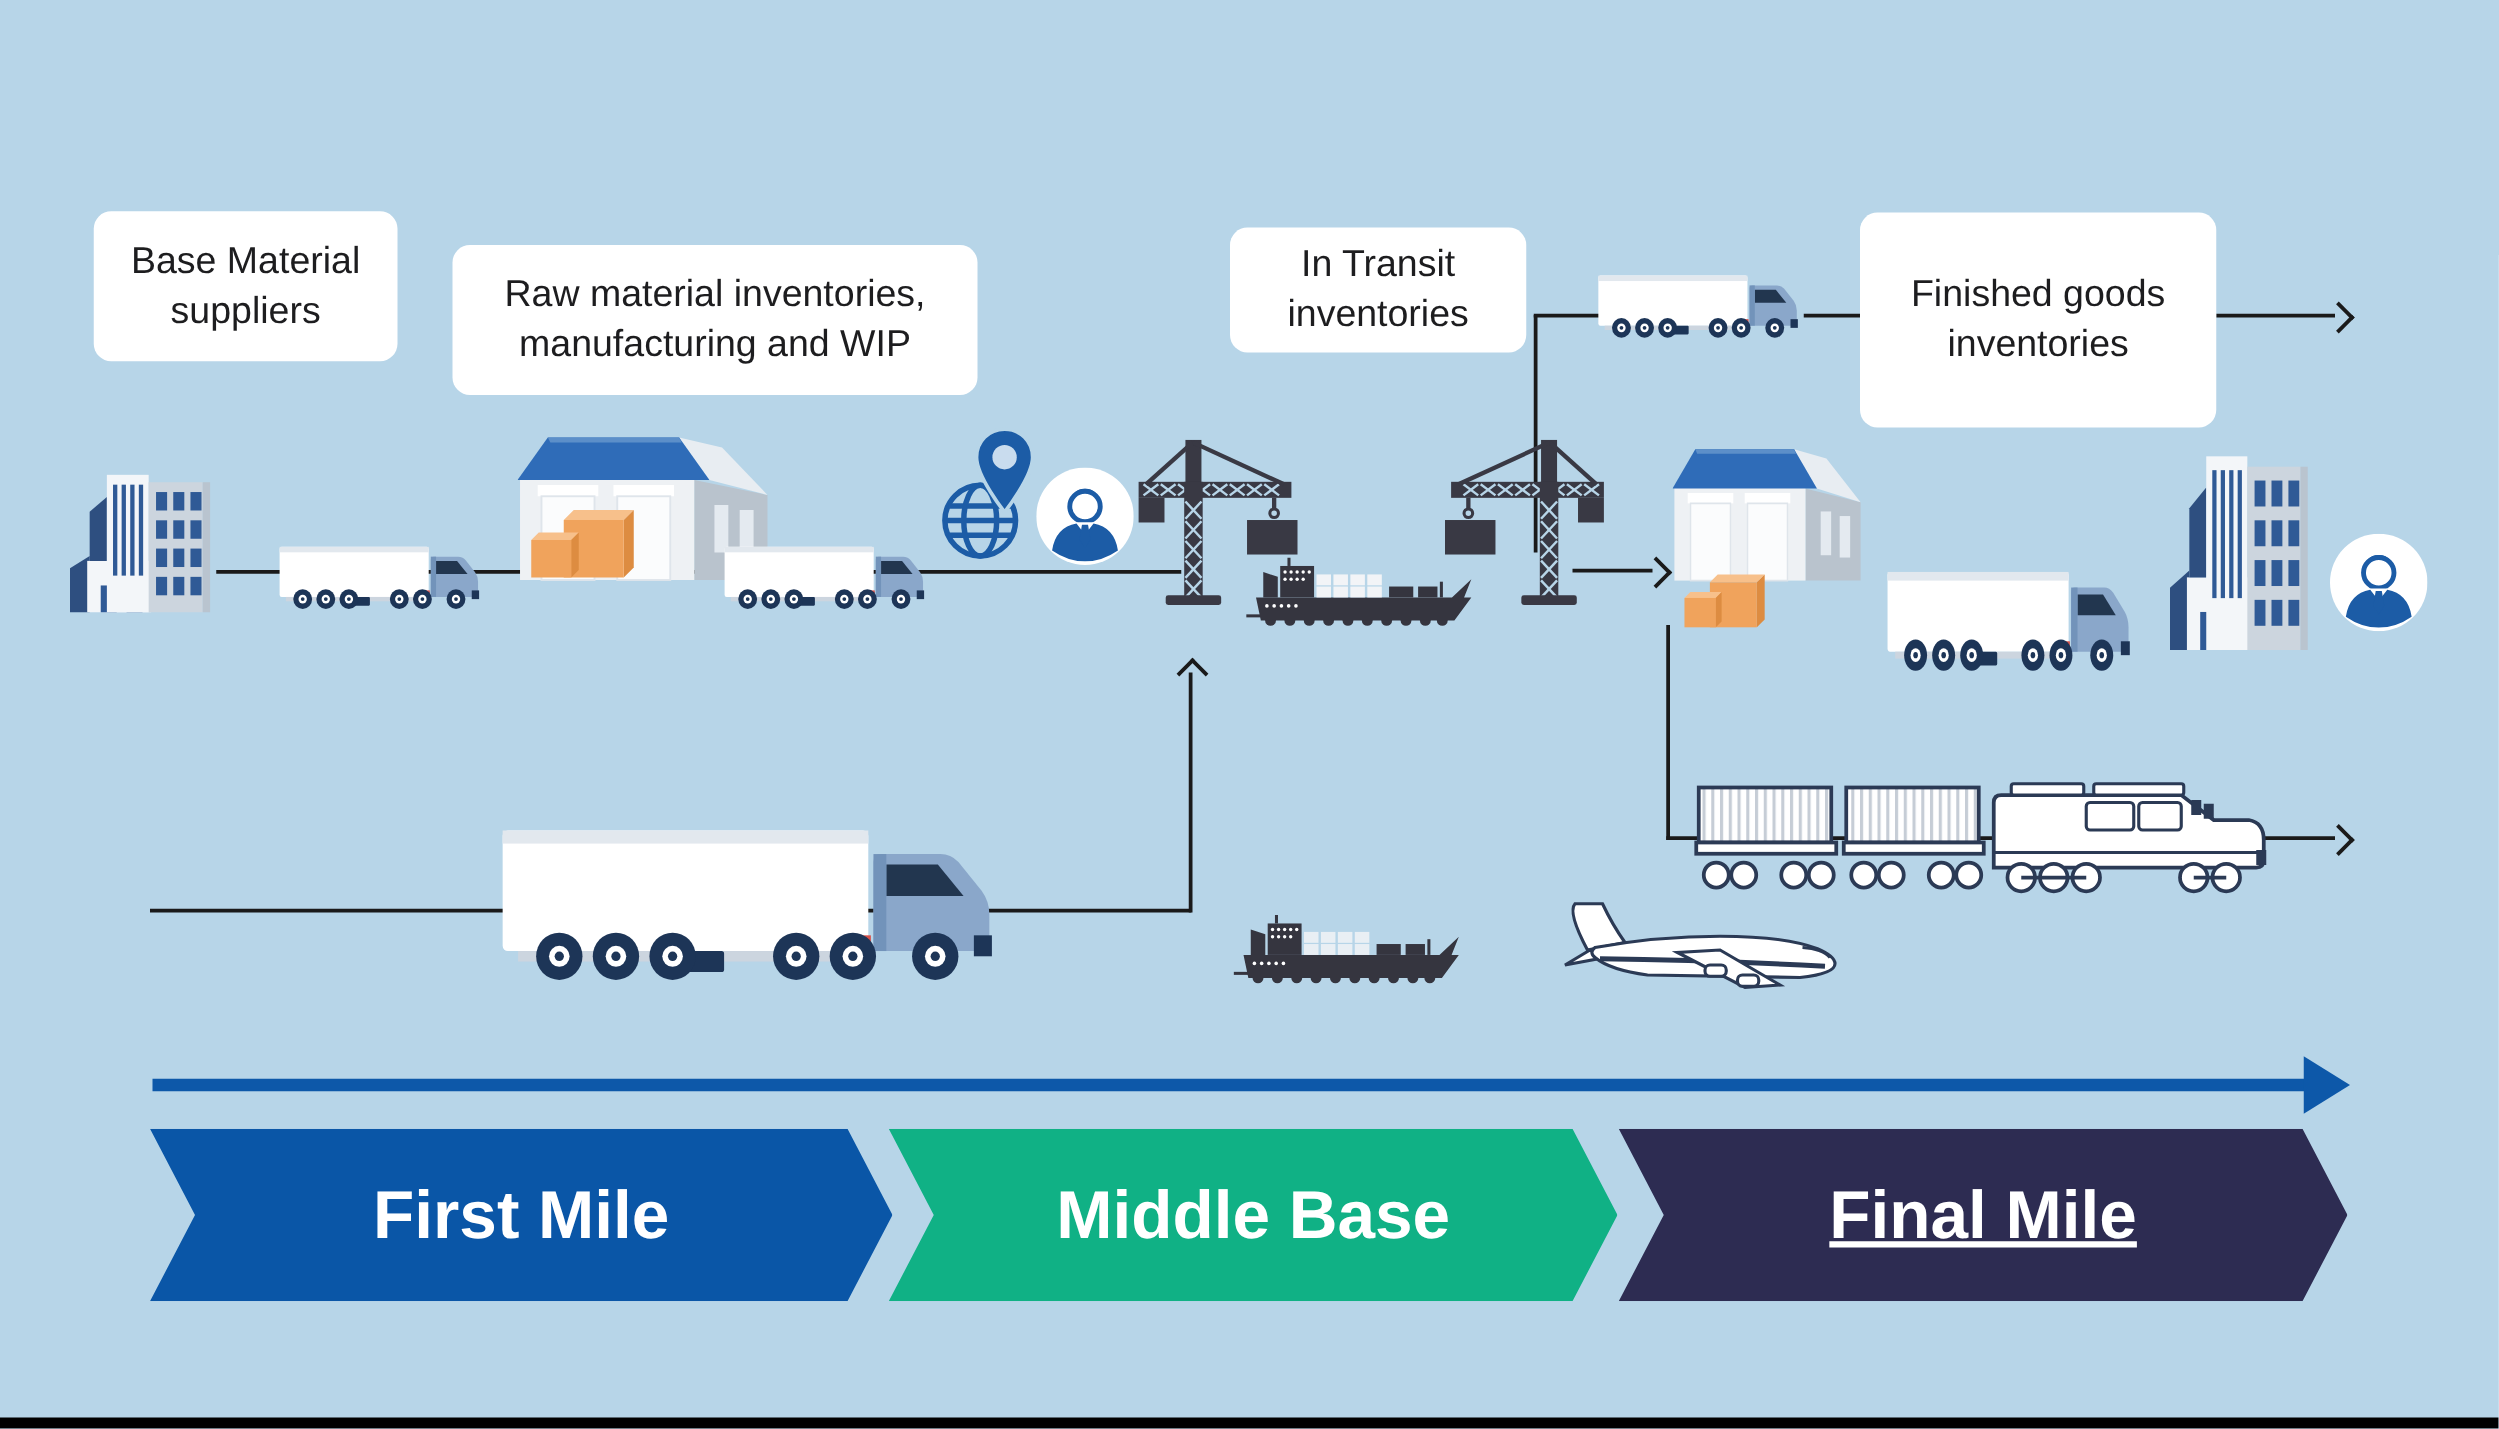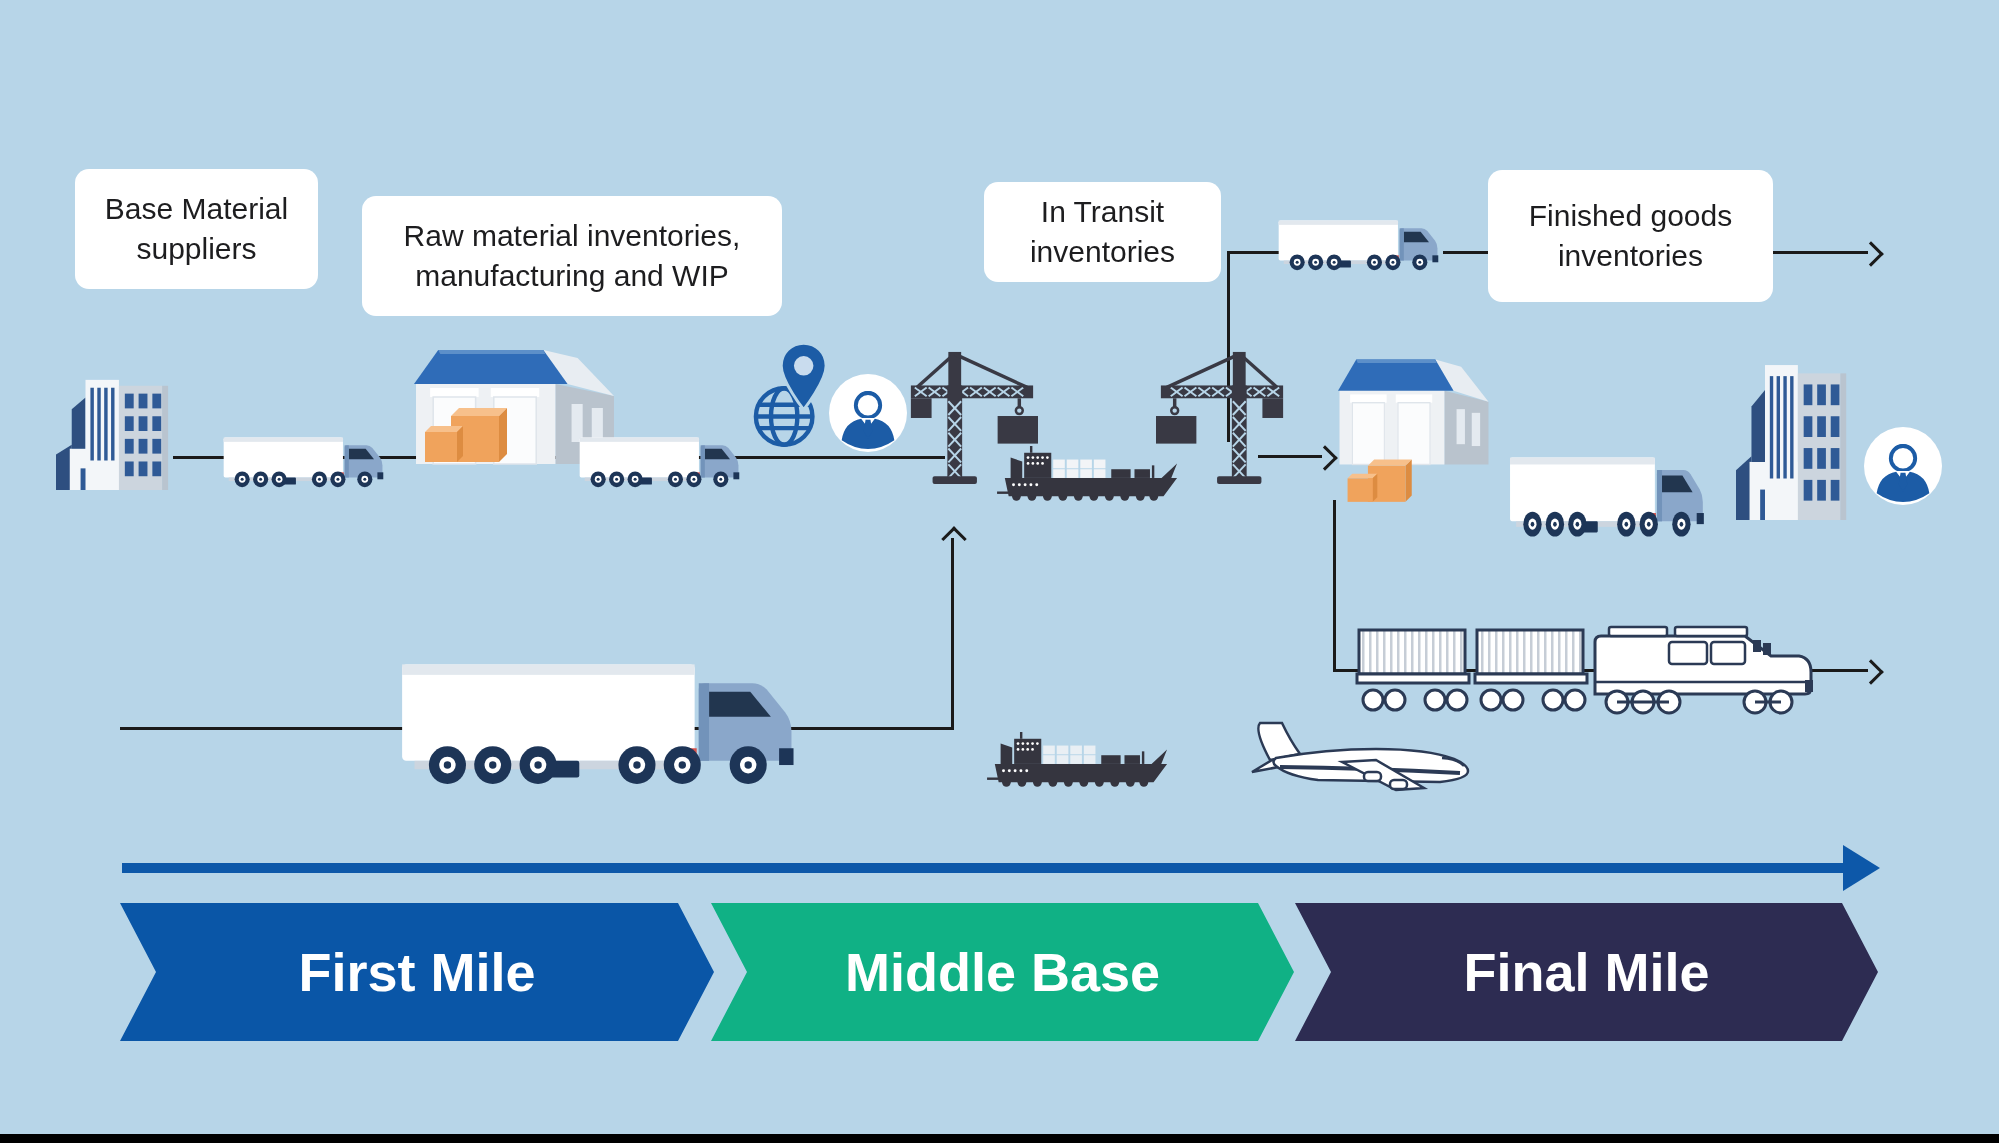--- a/index.html
+++ b/index.html
@@ -35,21 +35,21 @@
   .t-head{position:absolute;left:1843px;top:845px;width:0;height:0;
     border-top:23px solid transparent;border-bottom:23px solid transparent;border-left:37px solid var(--blue);}
   .chevron{
     position:absolute;top:903px;height:138px;
     display:flex;align-items:center;justify-content:center;
     color:#ffffff;font-size:54px;font-weight:700;
     clip-path:polygon(36px 50%, 0 0, calc(100% - 36px) 0, 100% 50%, calc(100% - 36px) 100%, 0 100%);
   }
   .chev-first{left:120px;width:594px;background:#0a56a7;}
   .chev-middle{left:711px;width:583px;background:#10b185;}
-  .chev-final{left:1295px;width:583px;background:#2d2c52;}
+  .chev-final{left:1295px;width:583px;background:#2d2c52;text-decoration:underline;}
   .footer-bar{position:absolute;left:0;top:1134px;width:1999px;height:9px;background:#000000;}
   svg{display:block;}
 </style>
 </head>
 <body>
 
 <div class="stage">
 
   <div class="fline" style="left:173px;top:456px;width:772px;height:3px;"></div>
   <div class="fline" style="left:1258px;top:455px;width:64px;height:3px;"></div>
@@ -619,21 +619,21 @@
 
   <div class="label-box" style="left:75px;top:169px;width:243px;height:120px;">
     <span>Base Material suppliers</span>
   </div>
   <div class="label-box" style="left:362px;top:169px;width:420px;height:120px;margin-top:27px;">
     <span>Raw material inventories, manufacturing and WIP</span>
   </div>
   <div class="label-box" style="left:984px;top:182px;width:237px;height:100px;">
     <span>In Transit inventories</span>
   </div>
-  <div class="label-box" style="left:1488px;top:170px;width:285px;height:132px;">
+  <div class="label-box" style="left:1488px;top:170px;width:285px;height:172px;">
     <span>Finished goods inventories</span>
   </div>
 
   <div class="t-shaft"></div>
   <div class="t-head"></div>
 
   <div class="chevron chev-first">
     <span>First Mile</span>
   </div>
   <div class="chevron chev-middle">

